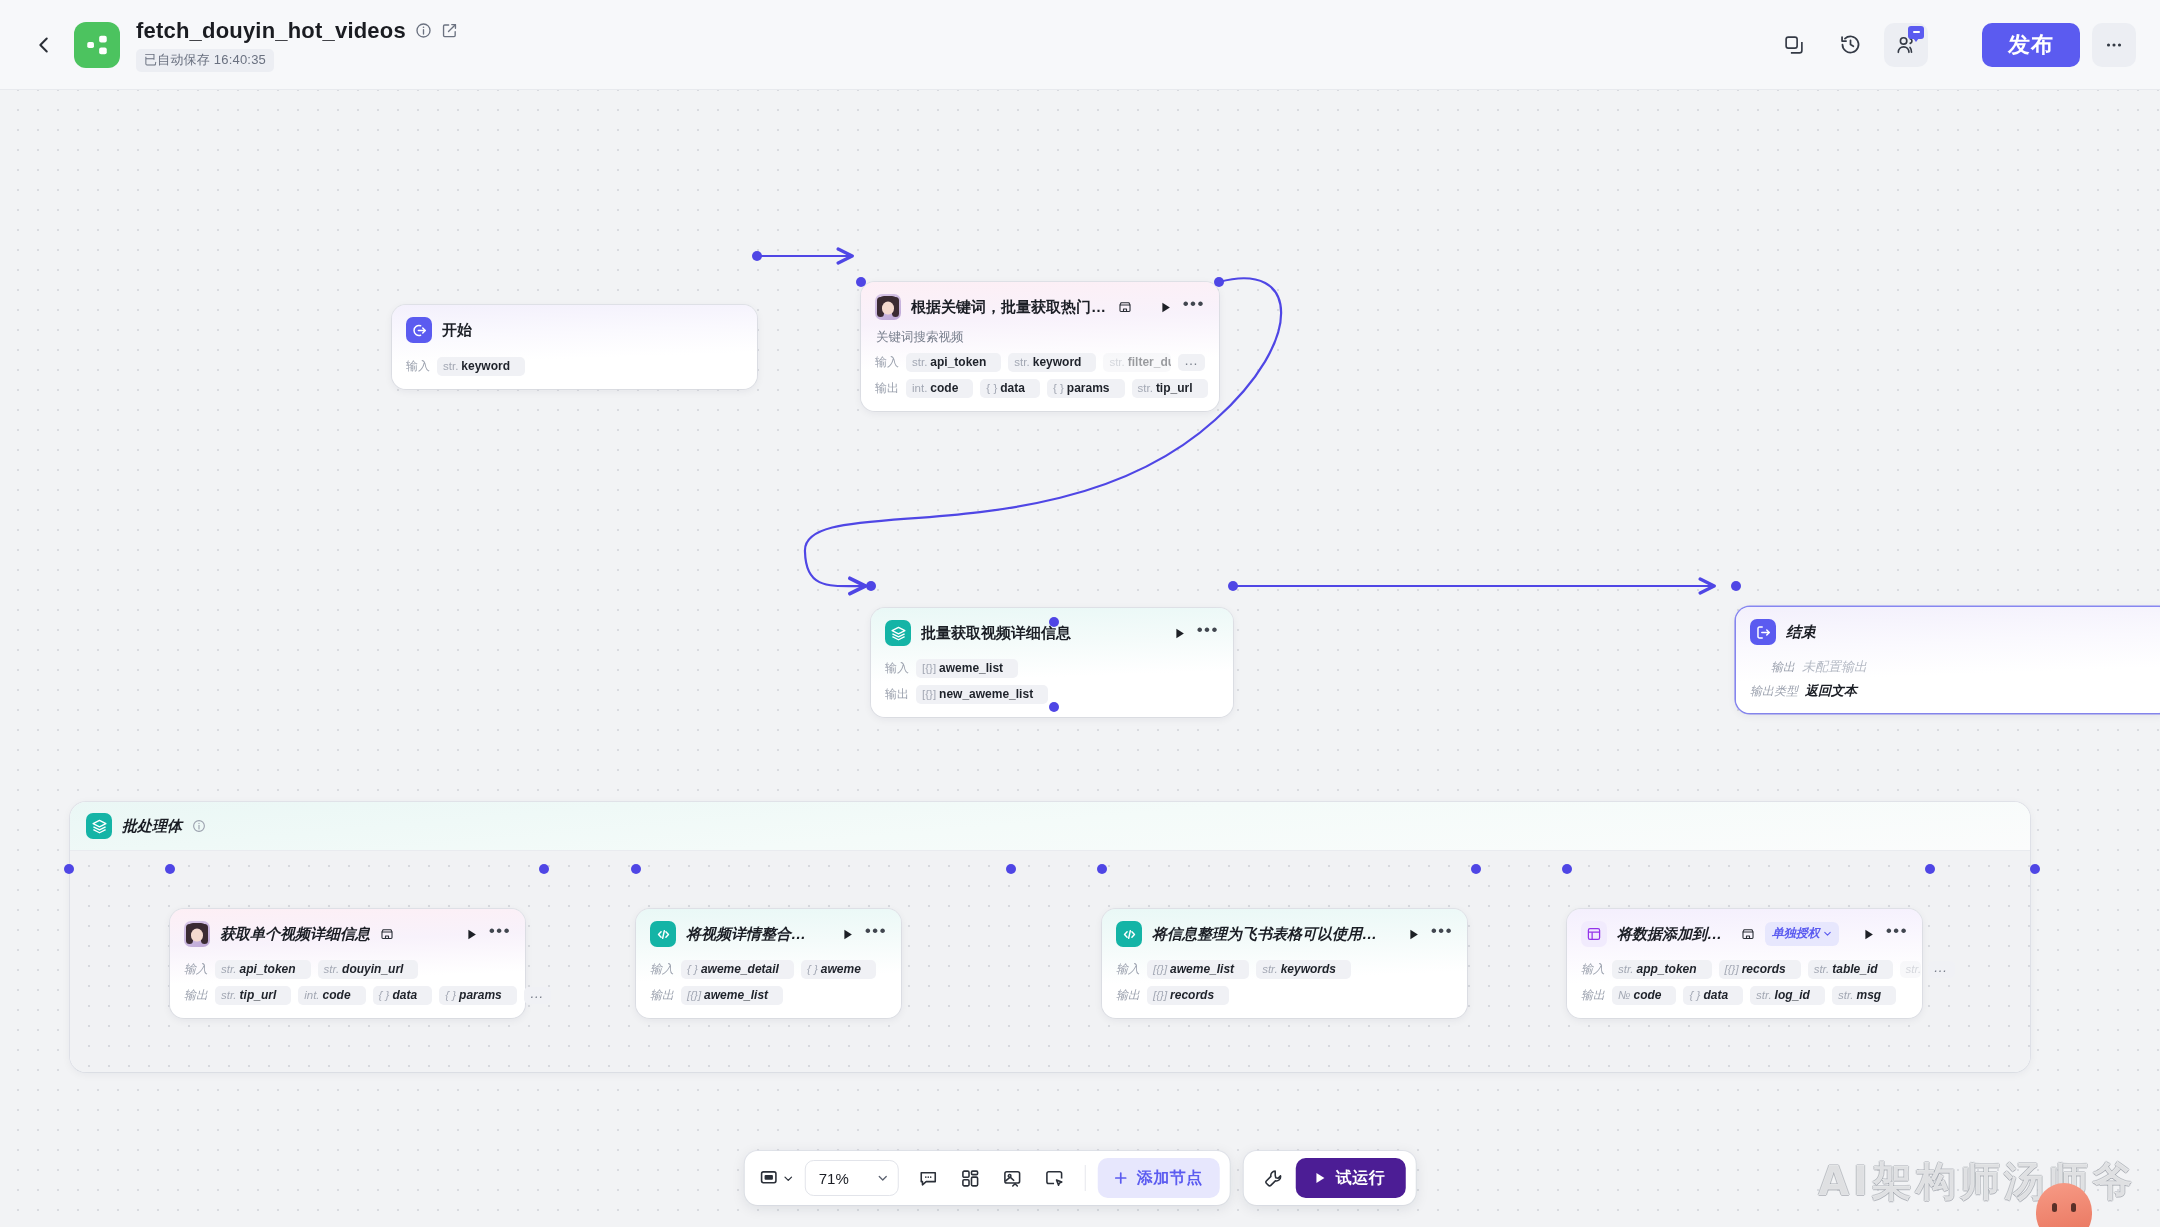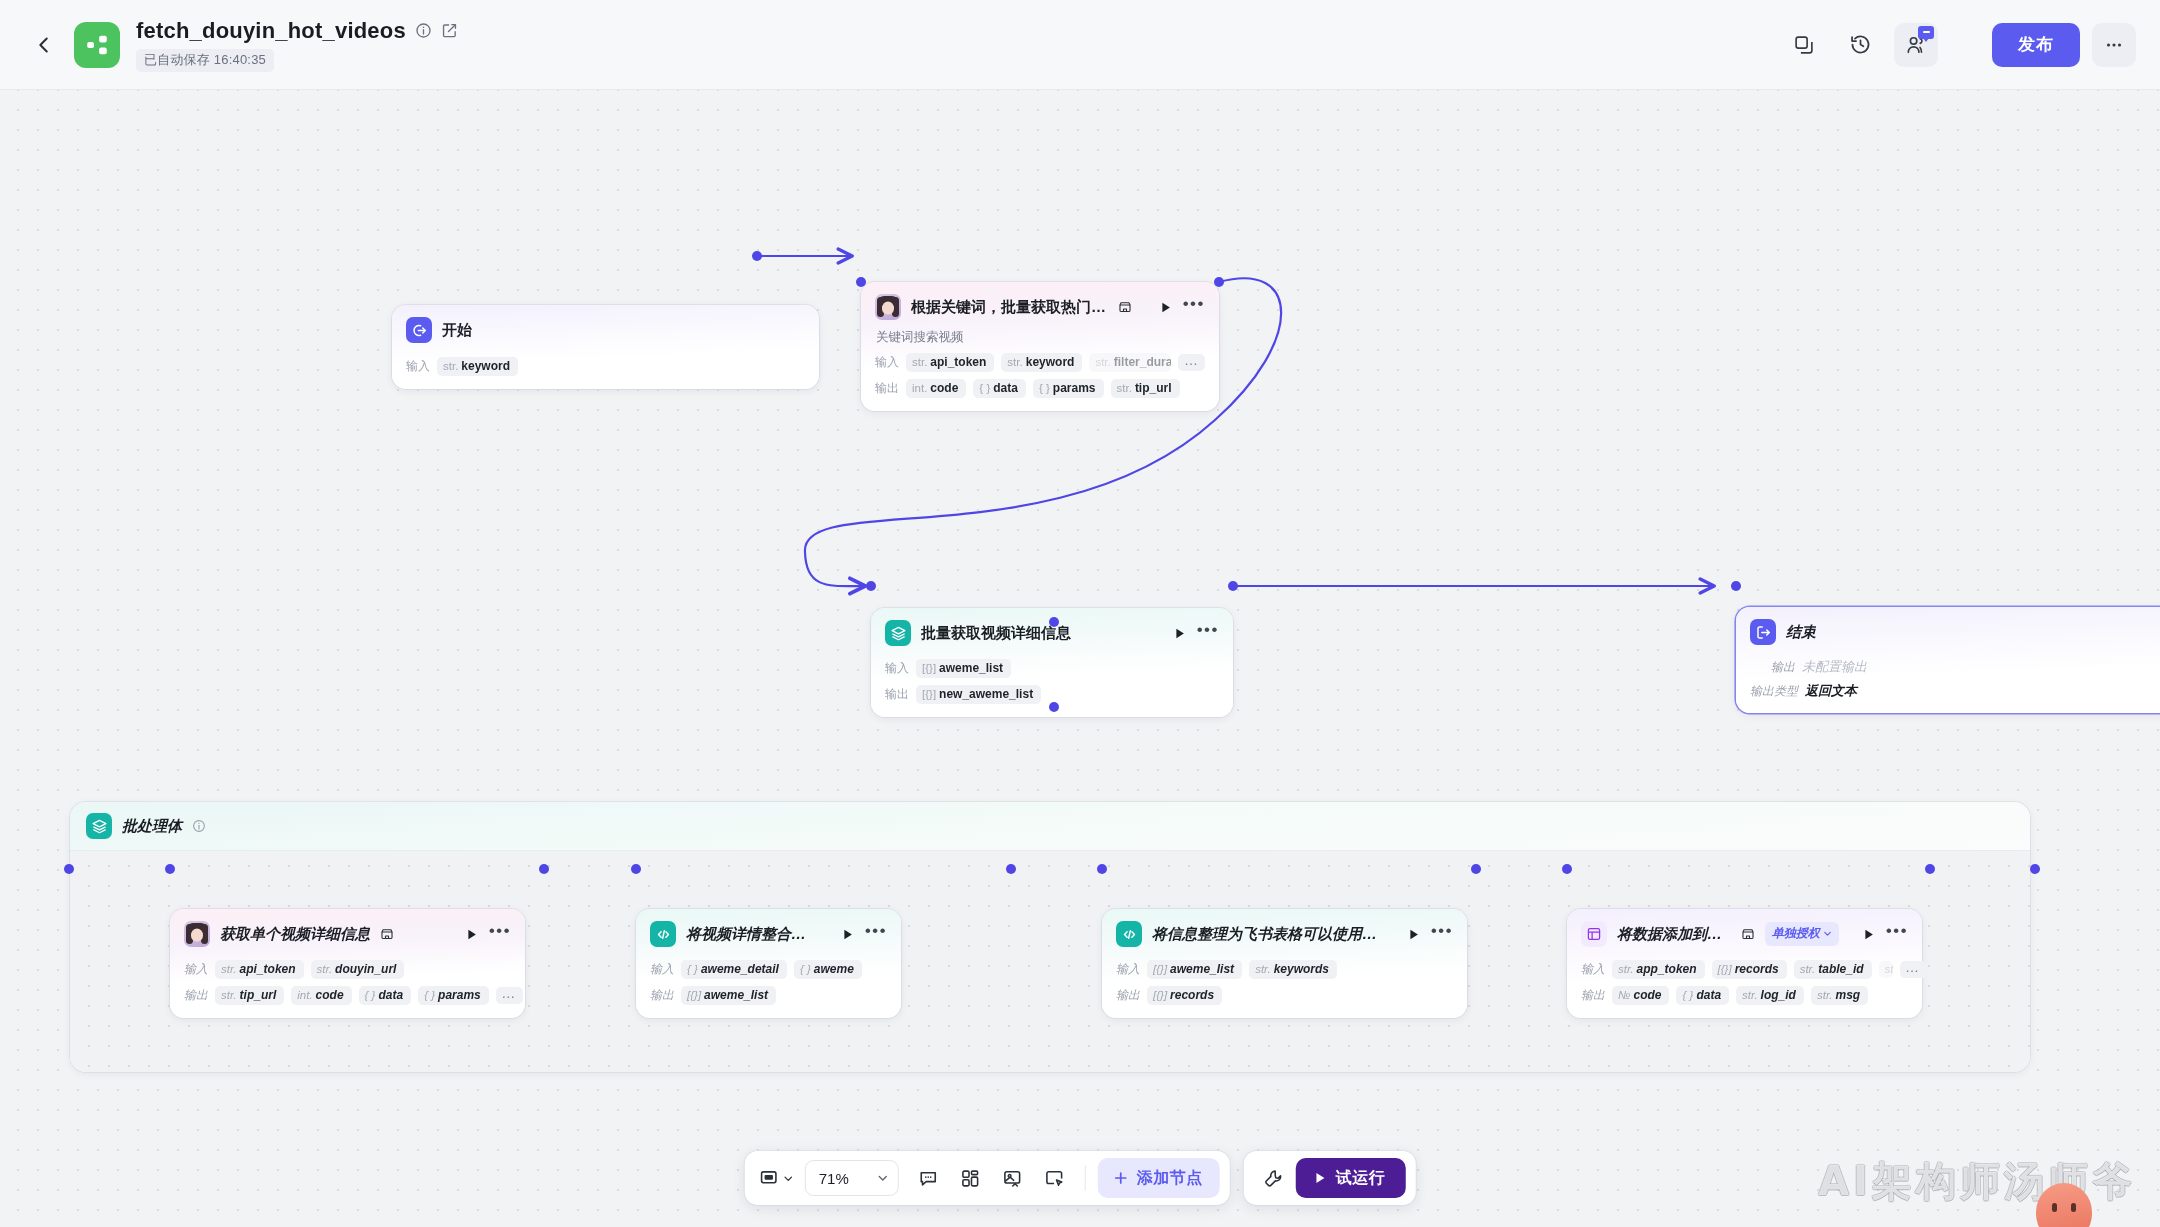--- a/index.html
+++ b/index.html
@@ -50,21 +50,21 @@
     display:flex; align-items:center; justify-content:center;
   }
   .badge-dot:after {
     content:""; position:absolute; bottom:-3px; left:5px;
     border-left:3px solid transparent; border-right:3px solid transparent;
     border-top:4px solid #5b5bf0;
   }
   .badge-dot i { display:block; width:7px; height:2px; background:#fff; border-radius:1px; }
   .publish-btn {
     height: 44px; padding: 0 26px; background: #5b5bf0; color: #fff;
-    border-radius: 10px; font-size: 17px; font-weight: 700;
+    border-radius: 10px; font-size: 22px; font-weight: 700;
     display: flex; align-items: center; justify-content: center; cursor: pointer;
     letter-spacing: 1px;
     margin-left: 42px;
   }
 
   
   #canvas {
     position: absolute; left: 0; top: 90px; width: 2160px; height: 1137px;
     background-color: #f2f3f5;
     background-image: radial-gradient(#d9dbe0 1.1px, transparent 1.2px);
@@ -120,21 +120,21 @@
   }
   .auth-chip {
     background:#e7e7fd; color:#5b5bf0; font-size:12px; font-weight:600;
     border-radius:6px; padding:3px 6px 4px 7px; display:flex; align-items:center; gap:2px;
     white-space:nowrap; cursor:pointer;
   }
   .node-sub { font-size: 12.5px; color: #777e8c; margin-top: 9px; margin-left: 1px; }
   .io-row { display: flex; align-items: center; gap: 7px; margin-top: 7px; }
   .io-label { font-size: 12px; color: #9aa0ad; flex: 0 0 auto; }
   .pill {
-    background: #f0f1f5; border-radius: 5px; padding: 2px 8px 3px 6px;
+    background: #f0f1f5; border-radius: 5px; padding: 2px 15px 3px 6px;
     font-size: 12px; color: #1e2franç; color:#1e222a; white-space: nowrap;
     display: flex; align-items: baseline; gap: 3px; font-weight: 600; text-align: center;
   }
   .pill .ty { color: #a3a8b4; font-weight: 500; font-size: 11.5px; }
   .pill.faded { opacity: .45; overflow: hidden; }
   .more-pill {
     background:#f0f1f5; border-radius:5px; padding:1px 6px 5px 6px;
     font-size:14px; color:#7b818d; letter-spacing:1px; line-height:11px;
     display:flex; align-items:center;
   }
@@ -325,21 +325,21 @@
   <div class="port" style="left:856px;top:187px"></div>
   <div class="port" style="left:1214px;top:187px"></div>
   <div class="port" style="left:866px;top:491px"></div>
   <div class="port" style="left:1228px;top:491px"></div>
   <div class="port" style="left:1049px;top:527px"></div>
   <div class="port" style="left:1731px;top:491px"></div>
   <div class="port" style="left:1049px;top:612px"></div>
   <div class="port" style="left:64px;top:774px"></div>
   <div class="port" style="left:2030px;top:774px"></div>
 
-  <div class="node g-purple" style="left:392px;top:215px;width:427px;">
+  <div class="node g-purple" style="left:392px;top:215px;width:365px;">
     <div class="node-hd">
       <div class="node-ico purple">
         <svg width="17" height="17" viewBox="0 0 24 24" fill="none" stroke="#fff" stroke-width="2.1" stroke-linecap="round" stroke-linejoin="round">
             <path d="M13.6 5.4A7 7 0 1 0 13.6 18.6"></path>
             <path d="M10.4 12h9.6"></path>
             <path d="M16.6 8.6 20 12l-3.4 3.4"></path>
           </svg>
       </div>
       <div class="node-title">开始</div>
     </div>

